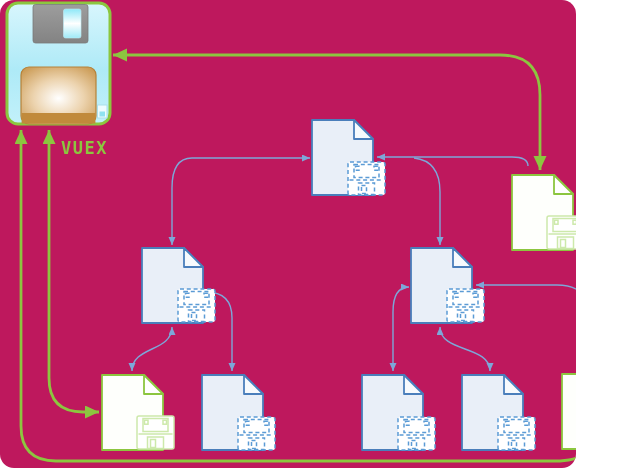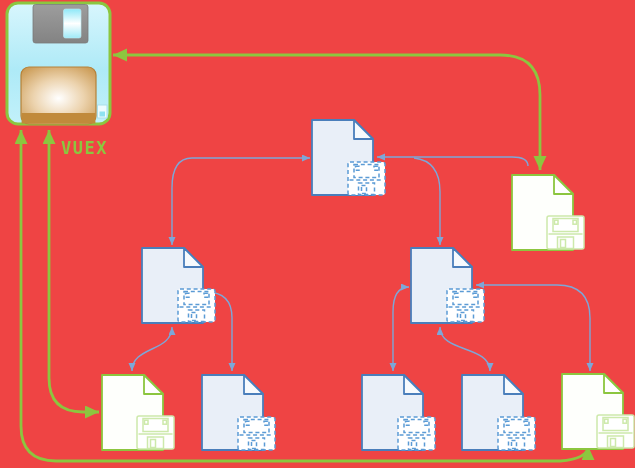--- a/index.html
+++ b/index.html
@@ -7,22 +7,22 @@
     --green-light:#cde9ab;
     --blue-line:#7da7d8;
     --blue-border:#4a7ebb;
     --blue-fill:#e9eff8;
     --blue-dash:#5b9bd5;
     --shutter-gray:#8f8f8f;
     --label-orange:#c9974f;
     --disk-cyan:#b5ecf8;
   }
   html,body{margin:0;padding:0;background:#ffffff;}
-  .stage{position:relative;width:635px;height:468px;background:#ef4444;overflow:hidden;
-         font-family:"DejaVu Sans","Liberation Sans",sans-serif;}
+  .stage{position:relative;width:576px;height:468px;background:#be185d;overflow:hidden;
+         font-family:"DejaVu Sans","Liberation Sans",sans-serif;border-radius:14px;}
   svg{display:block;}
   .edge-b{stroke:var(--blue-line);stroke-width:1.4;fill:none;}
   .edge-g{stroke:var(--green);stroke-width:2.8;fill:none;}
   .mb{fill:var(--blue-line);}
   .mg{fill:var(--green);}
   .doc-blue-body{fill:var(--blue-fill);stroke:var(--blue-border);stroke-width:1.8;stroke-linejoin:round;}
   .doc-blue-fold{fill:#f7fafd;stroke:var(--blue-border);stroke-width:1.8;stroke-linejoin:round;}
   .doc-green-body{fill:#fefffc;stroke:var(--green);stroke-width:1.8;stroke-linejoin:round;}
   .doc-green-fold{fill:#ffffff;stroke:var(--green);stroke-width:1.8;stroke-linejoin:round;}
   .floppy{stroke-width:1.5;}

